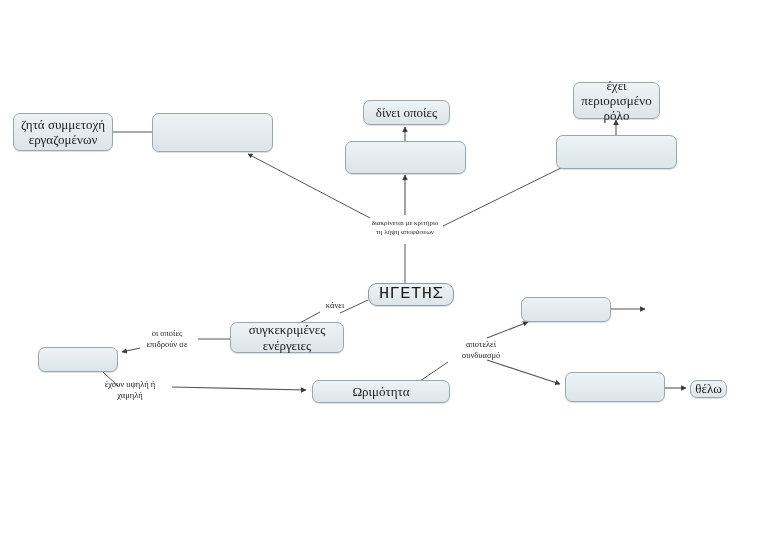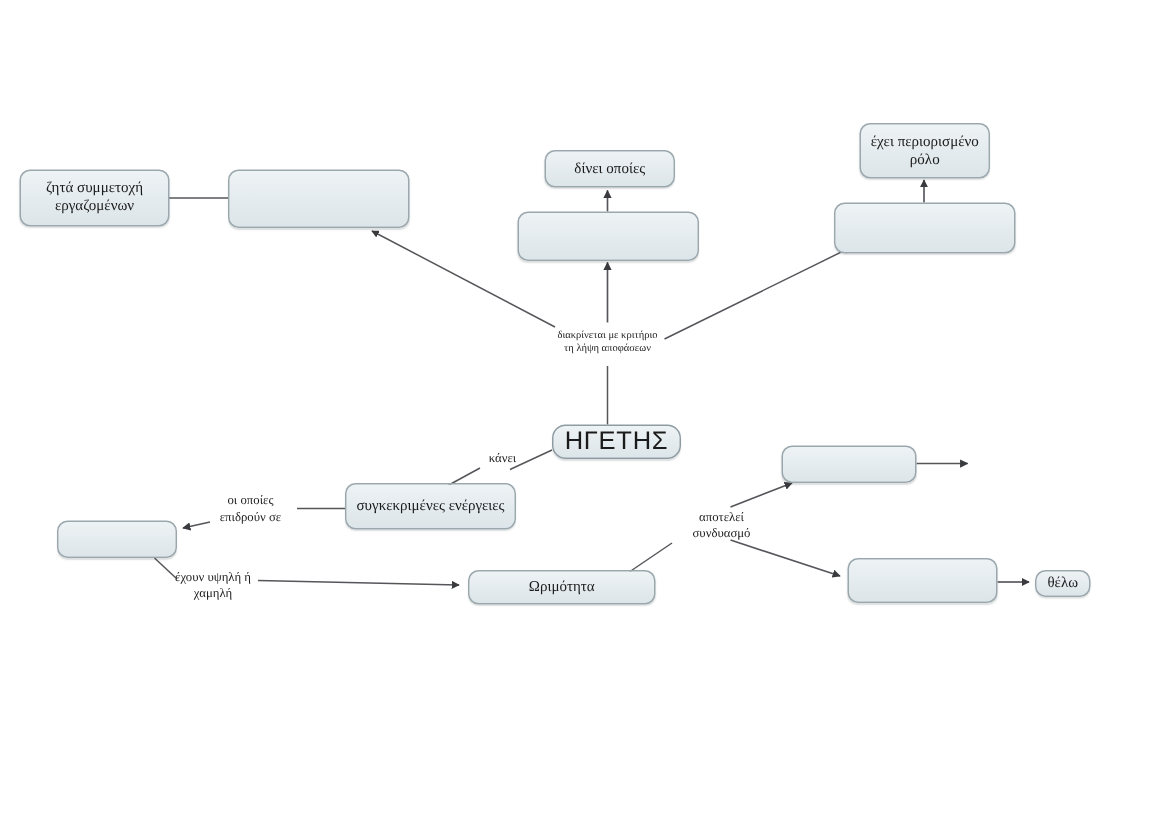--- a/index.html
+++ b/index.html
@@ -31,28 +31,28 @@
     background: linear-gradient(180deg, #eef3f5 0%, #e4ebee 55%, #dce5e9 100%);
     border: 1px solid #9aa7ad;
     border-radius: 7px;
     display: flex;
     align-items: center;
     justify-content: center;
     text-align: center;
     color: #1b1b1b;
     line-height: 1.18;
     box-shadow: 0 1px 1px rgba(60,70,80,0.18);
-    font-size: 10px;
+    font-size: 13px;
     padding: 2px 4px;
   }
   .node.empty {
     color: transparent;
   }
   .node.central {
-    font-family: Liberation Sans, sans-serif;
+    font-family: Liberation Mono, monospace;
     font-size: 17px;
     letter-spacing: 0.5px;
     border-radius: 9px;
     border: 1px solid #8e9ba2;
   }
   .label {
     position: absolute;
     font-size: 8.5px;
     color: #1b1b1b;
     text-align: center;
@@ -141,21 +141,21 @@
 
   <div class="node" style="left:230px; top:322px; width:114px; height:31px;">
     <span>συγκεκριμένες
 ενέργειες</span>
   </div>
 
   <div class="node empty" style="left:38px; top:347px; width:80px; height:25px;">
     <span></span>
   </div>
 
-  <div class="node" style="left:312px; top:380px; width:125px; height:23px;">
+  <div class="node" style="left:312px; top:380px; width:138px; height:23px;">
     <span>Ωριμότητα</span>
   </div>
 
   <div class="node empty" style="left:521px; top:297px; width:90px; height:25px;">
     <span></span>
   </div>
 
 
   <div class="node empty" style="left:565px; top:372px; width:100px; height:30px;">
     <span></span>
@@ -166,19 +166,19 @@
   </div>
 
   <div class="label small" style="left:345px; top:219px; width:120px;">διακρίνεται με κριτήριο
 τη λήψη αποφάσεων</div>
 
   <div class="label" style="left:320px; top:300px; width:30px;">κάνει</div>
 
   <div class="label" style="left:134px; top:328px; width:66px;">οι οποίες
 επιδρούν σε</div>
 
-  <div class="label" style="left:104px; top:379px; width:76px;">έχουν υψηλή ή
+  <div class="label" style="left:92px; top:379px; width:76px;">έχουν υψηλή ή
 χαμηλή</div>
 
   <div class="label" style="left:444px; top:339px; width:74px;">αποτελεί
 συνδυασμό</div>
 
 </div>
 
 </body></html>

